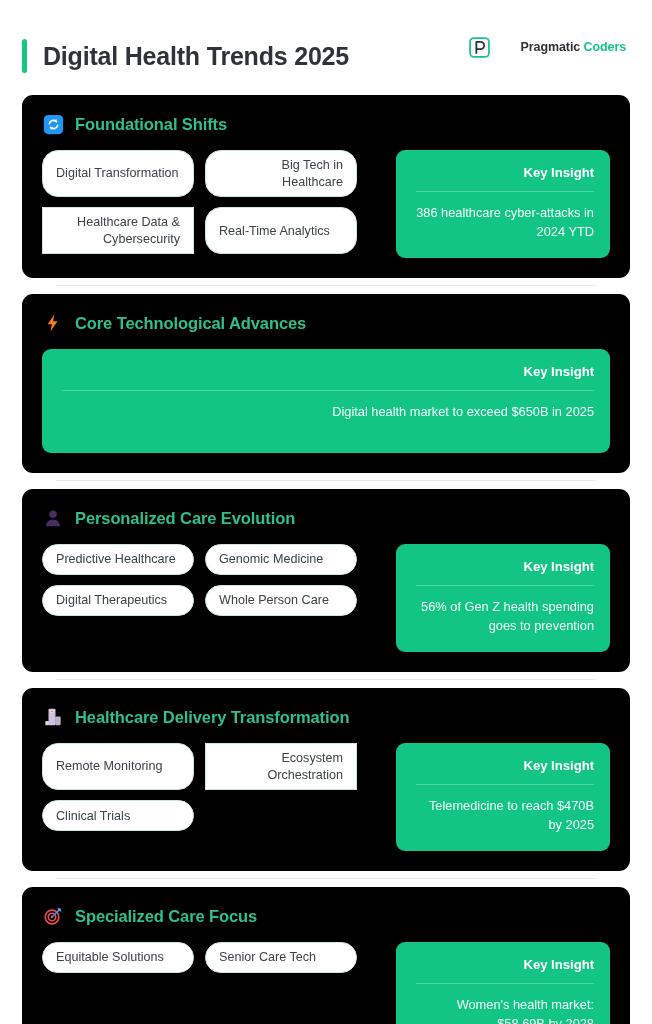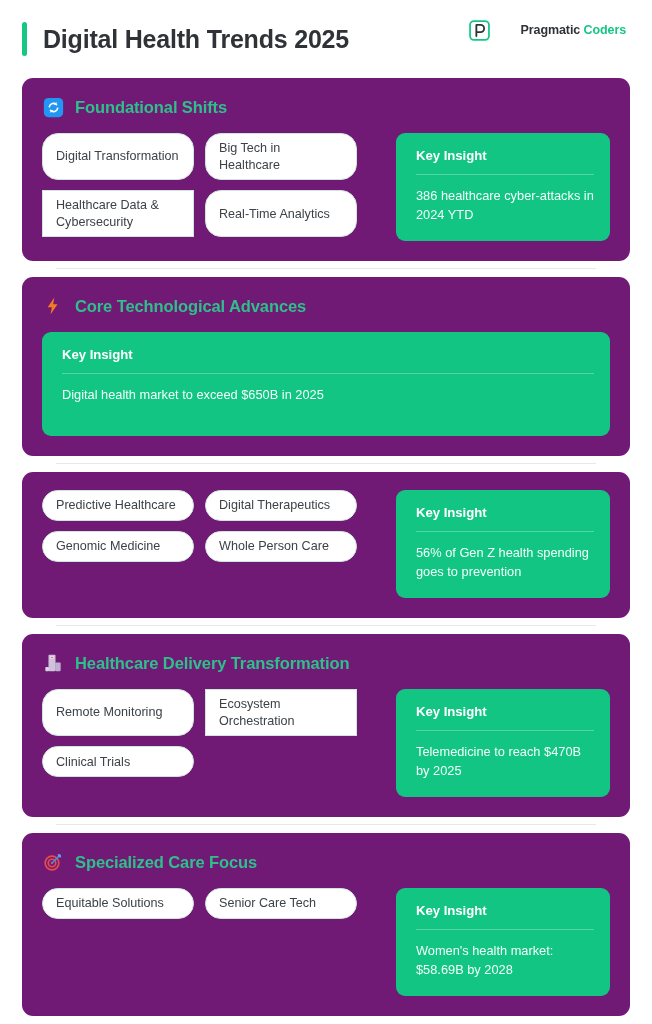--- a/index.html
+++ b/index.html
@@ -11,20 +11,21 @@
     font-family: "Liberation Sans", sans-serif;
     overflow: hidden;
   }
 
   .page {
     width: 652px;
     height: 948px;
     background: #ffffff;
     position: relative;
     padding: 0 22px;
+    margin-top: 17px;
   }
 
   
   .header {
     height: 78px;
     display: flex;
     align-items: center;
     justify-content: space-between;
     padding-left: 0;
   }
@@ -71,24 +72,25 @@
     letter-spacing: -0.1px;
     white-space: nowrap;
     padding-left: 24px;
   }
 
   .brand-pragmatic { color: #2f3337; }
   .brand-coders { color: #16c784; }
 
   
   .section {
-    background: #701a75;
+    background: #000000;
     border-radius: 11px;
     padding: 18px 20px 20px 20px;
     position: relative;
+    text-align: right;
   }
 
   .section-gap { height: 16px; position: relative; }
 
   .section-divider {
     position: absolute;
     left: 34px;
     right: 34px;
     top: 7px;
     height: 1px;
@@ -244,25 +246,34 @@
           <div class="insight">
             <div class="insight-label">Key Insight</div>
             <div class="insight-text">Digital health market to exceed $650B in 2025</div>
           </div>
         </div>
       </div>
       <div class="section-gap">
         <div class="section-divider"></div>
       </div>
       <div class="section">
+        <div class="section-head">
+          <span class="section-icon">
+            <svg viewBox="0 0 24 24" width="20" height="20">
+              <circle cx="12" cy="7.4" r="4.5" fill="#4a2d63"></circle>
+              <path d="M3.6 22c0-4.9 3.8-8.2 8.4-8.2s8.4 3.3 8.4 8.2z" fill="#4a2d63"></path>
+            </svg>
+          </span>
+          <span class="section-title">Personalized Care Evolution</span>
+        </div>
         <div class="section-body">
           <div class="tags">
             <div class="tag">Predictive Healthcare</div>
+            <div class="tag">Genomic Medicine</div>
             <div class="tag">Digital Therapeutics</div>
-            <div class="tag">Genomic Medicine</div>
             <div class="tag">Whole Person Care</div>
           </div>
           <div class="insight">
             <div class="insight-label">Key Insight</div>
             <div class="insight-text">56% of Gen Z health spending goes to prevention</div>
           </div>
         </div>
       </div>
       <div class="section-gap">
         <div class="section-divider"></div>

